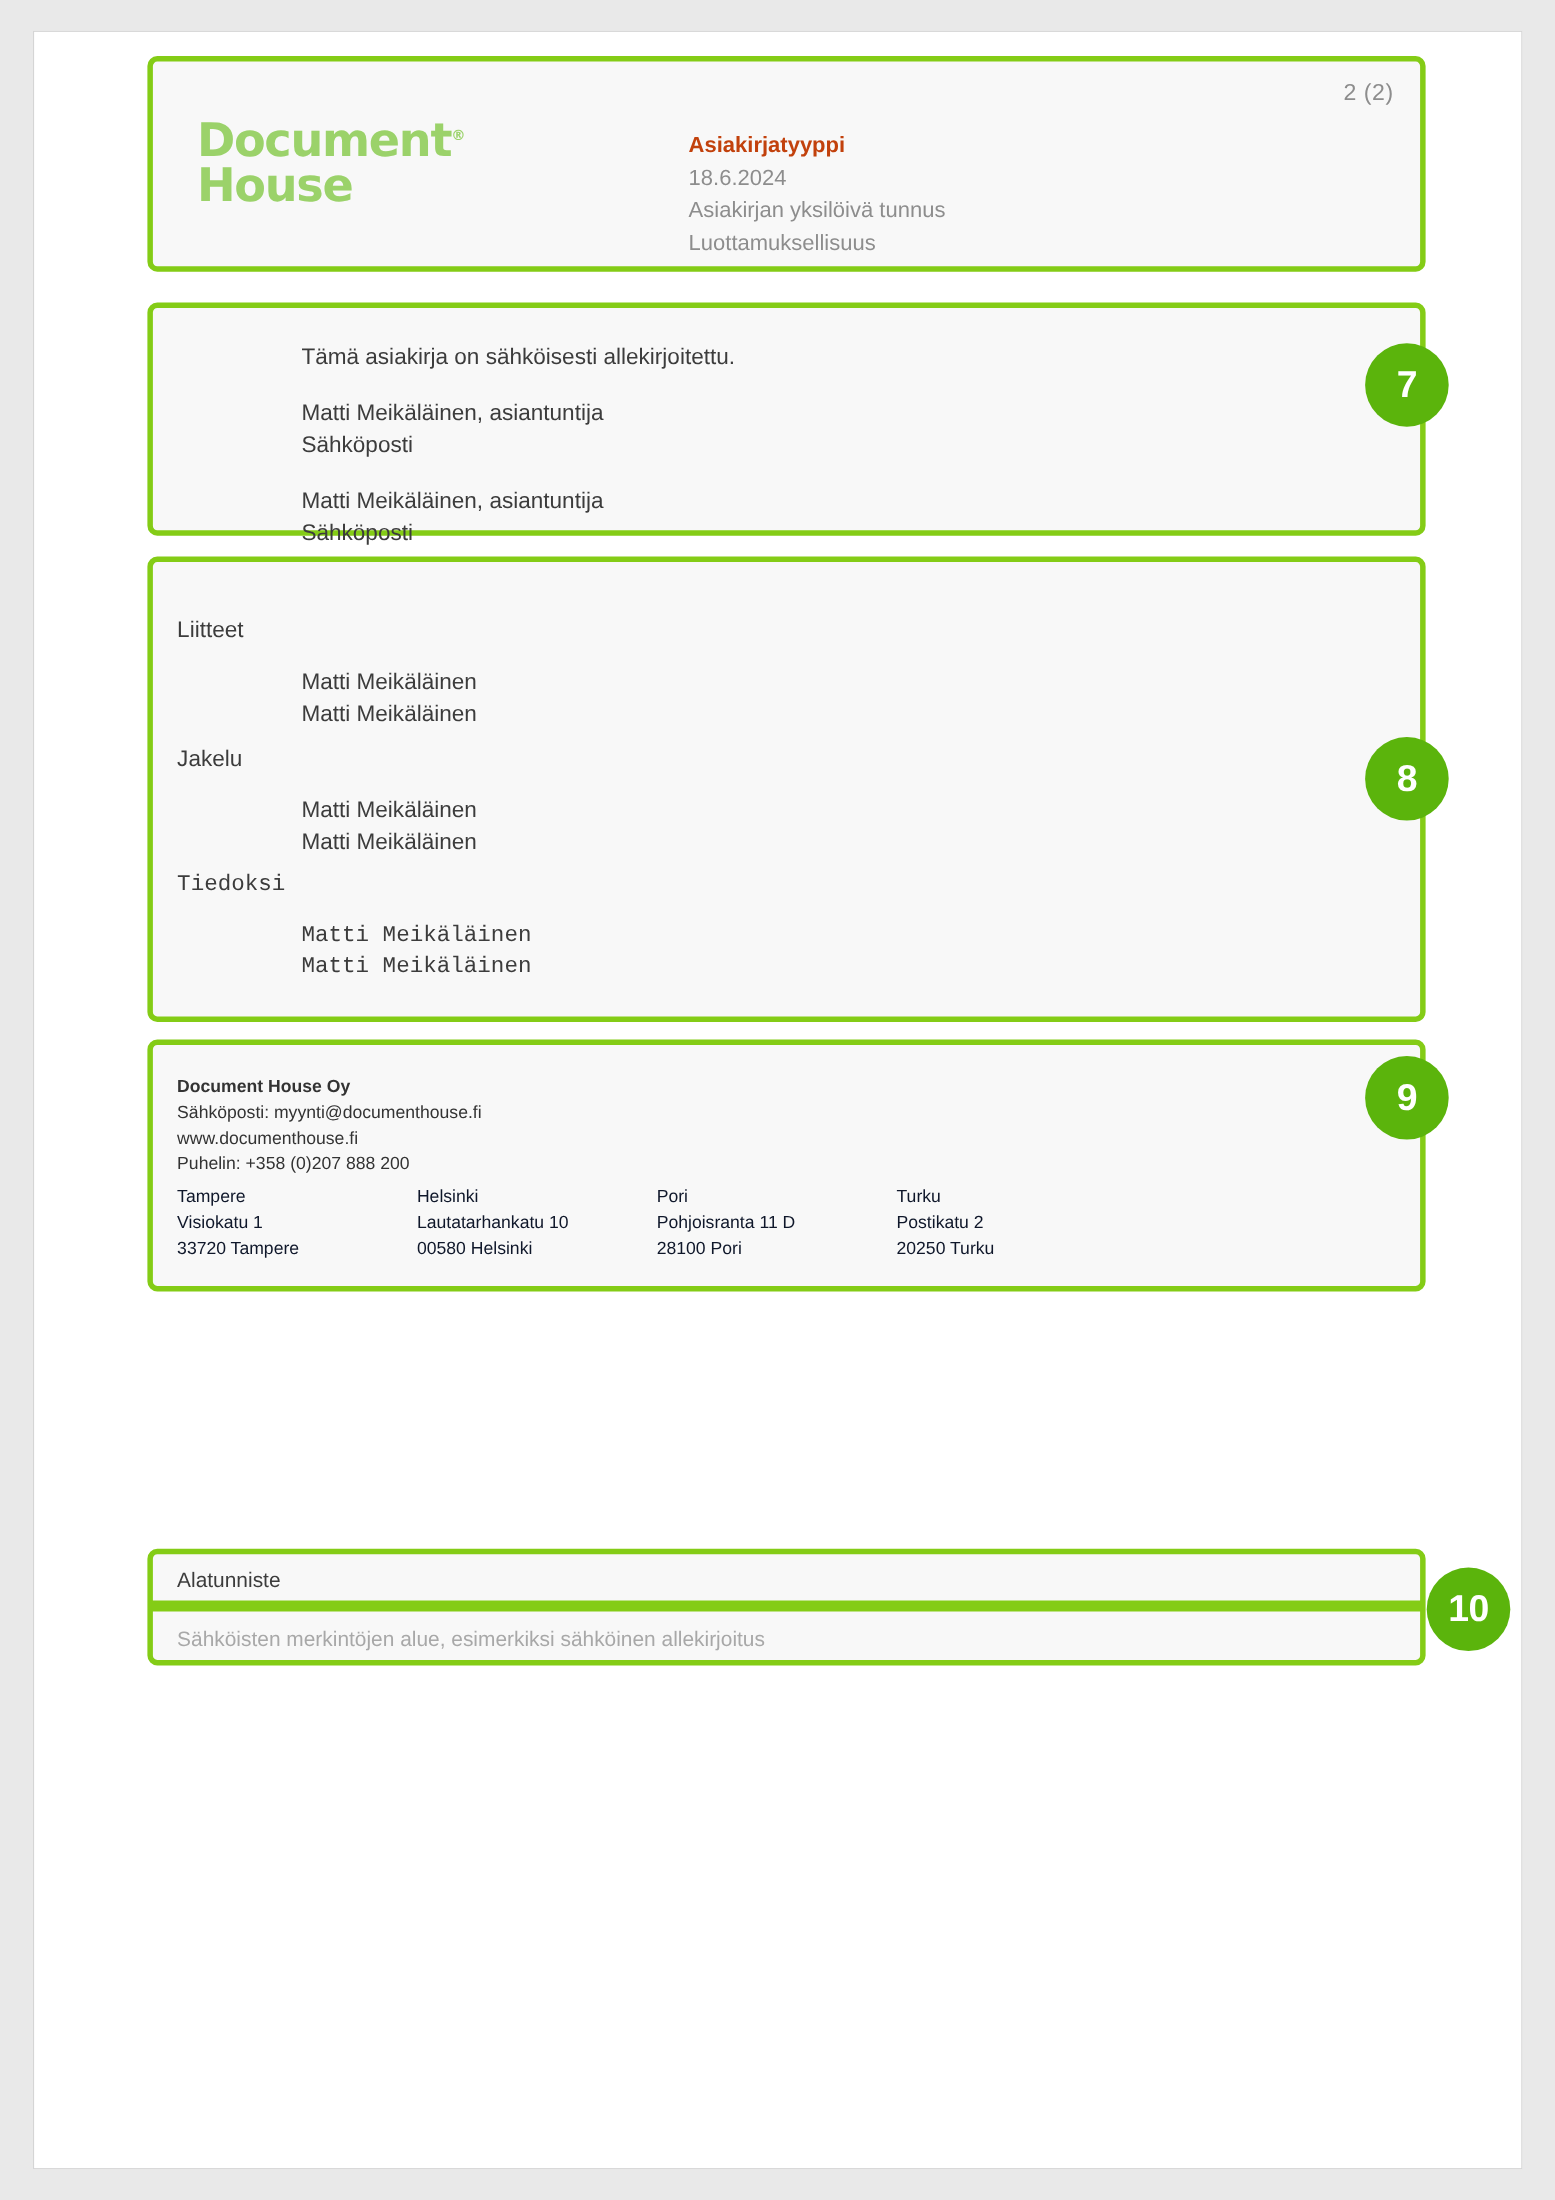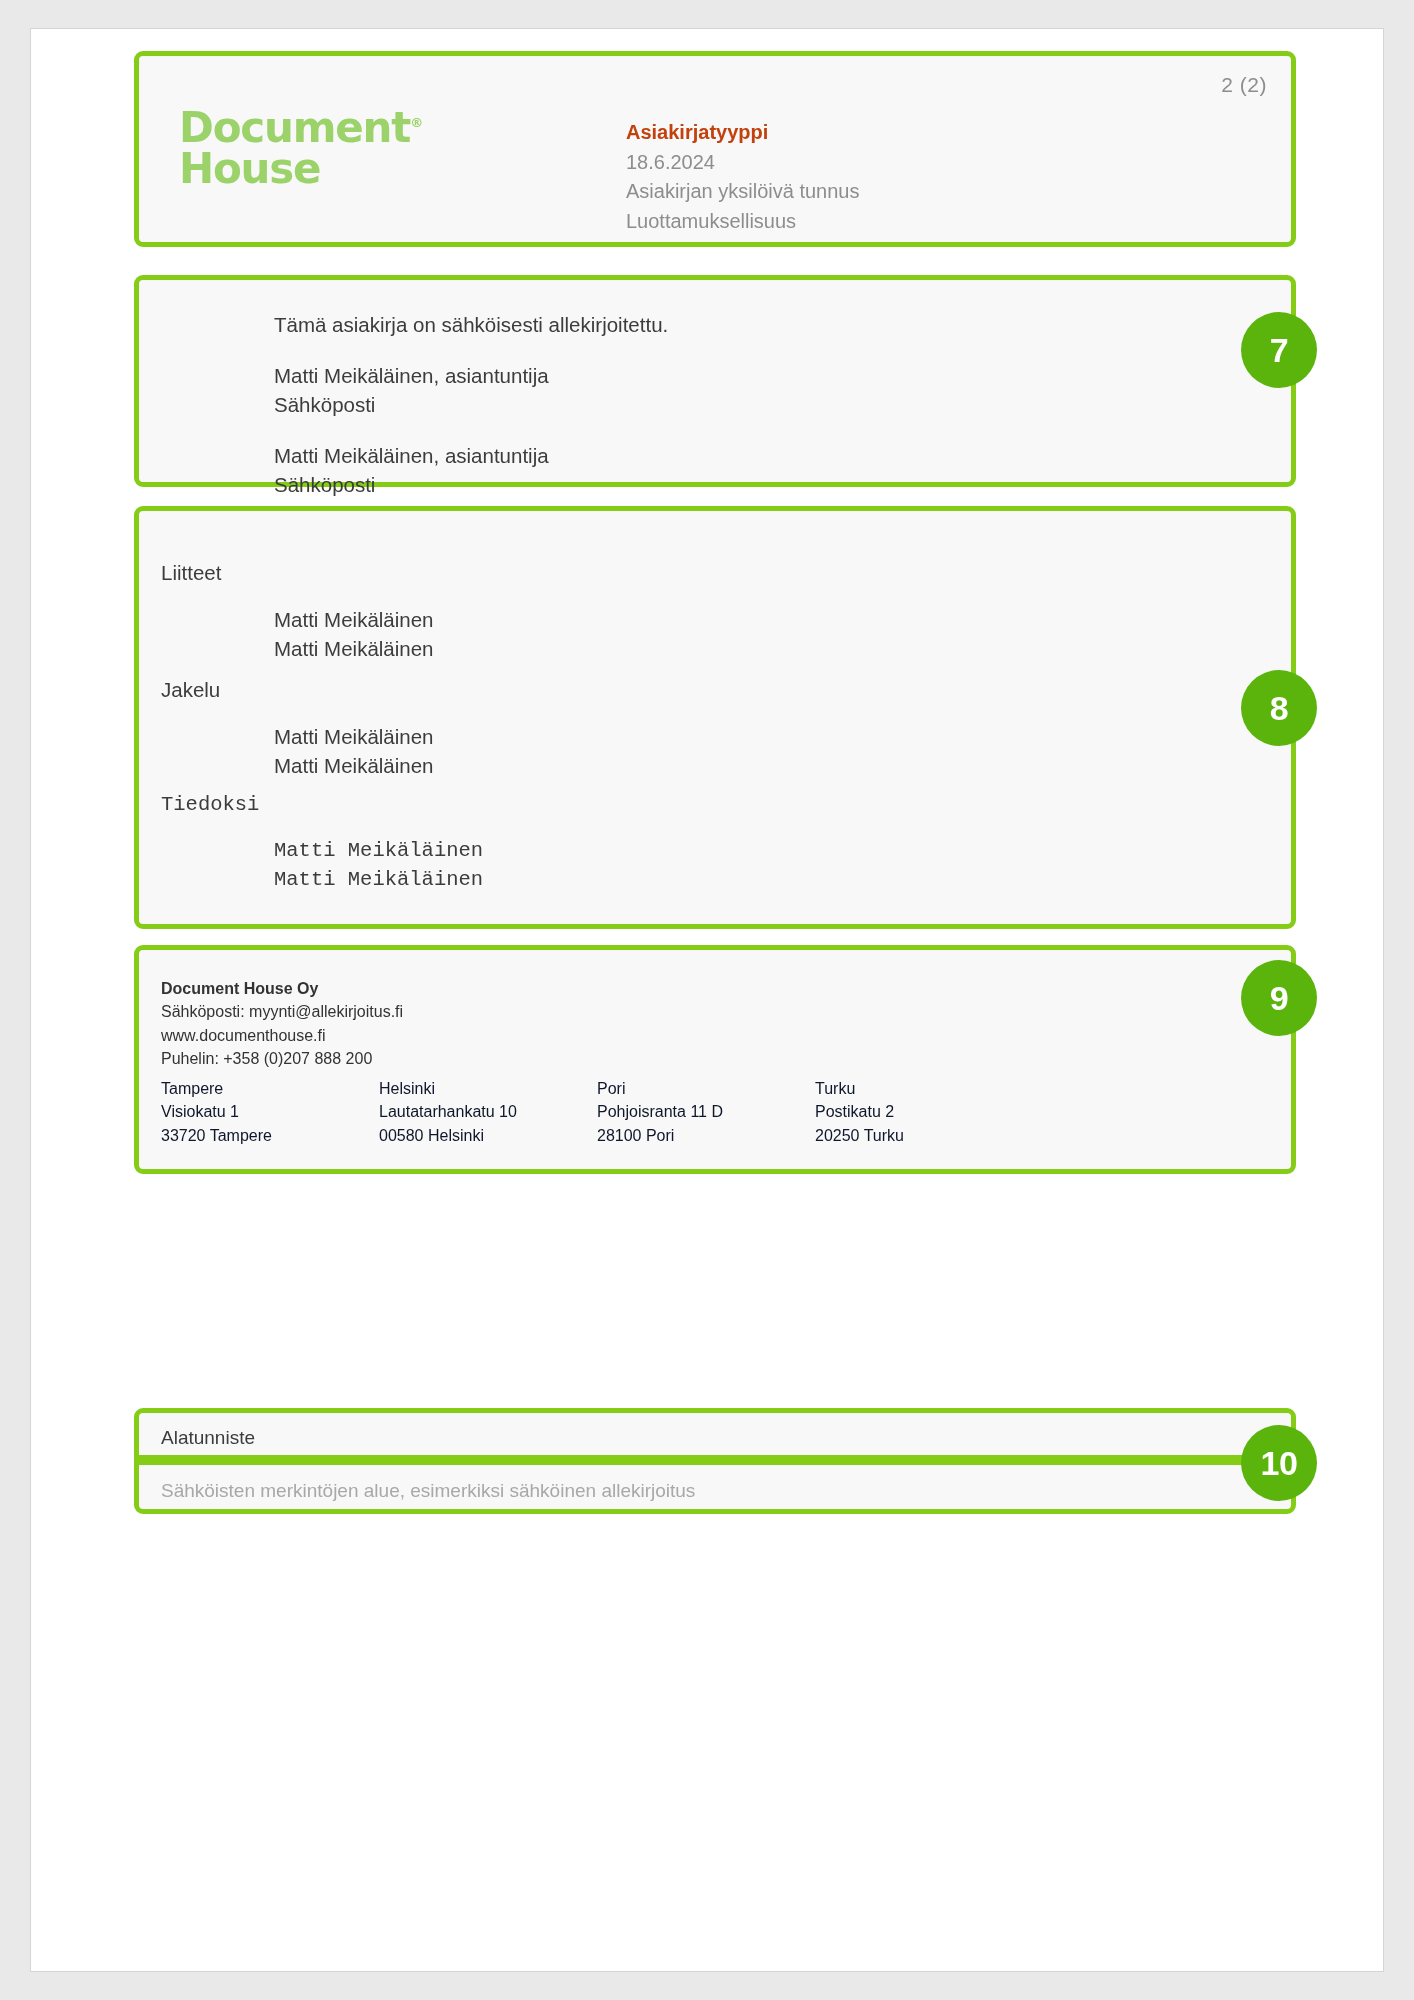--- a/index.html
+++ b/index.html
@@ -186,21 +186,21 @@
     font-size: 34px;
     font-weight: bold;
     display: flex;
     align-items: center;
     justify-content: center;
     letter-spacing: -0.5px;
   }
   .badge-7  { left: 1241px; top: 312px; }
   .badge-8  { left: 1241px; top: 670px; }
   .badge-9  { left: 1241px; top: 960px; }
-  .badge-10 { left: 1241px; top: 1425px; }
+  .badge-10 { left: 1297px; top: 1425px; }
 </style>
 </head>
 <body>
 
 <div class="screen">
 
   <div class="page-sheet">
 
     <div class="block block-header">
       <div class="pagenum">2 (2)</div>
@@ -256,21 +256,21 @@
           <div>Matti Meikäläinen</div>
           <div>Matti Meikäläinen</div>
         </div>
       </div>
 
     </div>
 
     <div class="block block-contact">
       <div class="contact-main">
         <div class="company">Document House Oy</div>
-        <div>Sähköposti: myynti@allekirjoitus.fi</div>
+        <div>Sähköposti: myynti@documenthouse.fi</div>
         <div>www.documenthouse.fi</div>
         <div>Puhelin: +358 (0)207 888 200</div>
       </div>
 
       <div class="offices">
         <div class="office">
           <div>Tampere</div>
           <div>Visiokatu 1</div>
           <div>33720 Tampere</div>
         </div>

